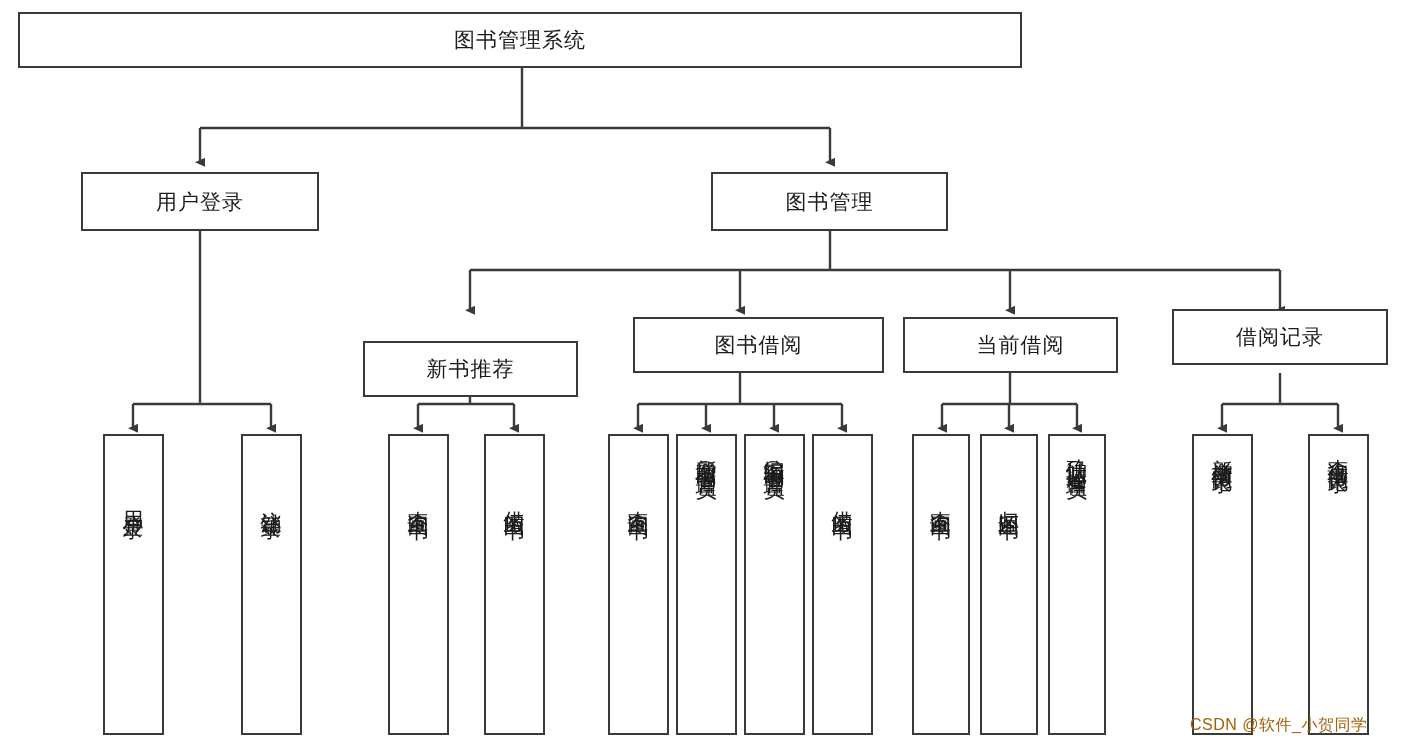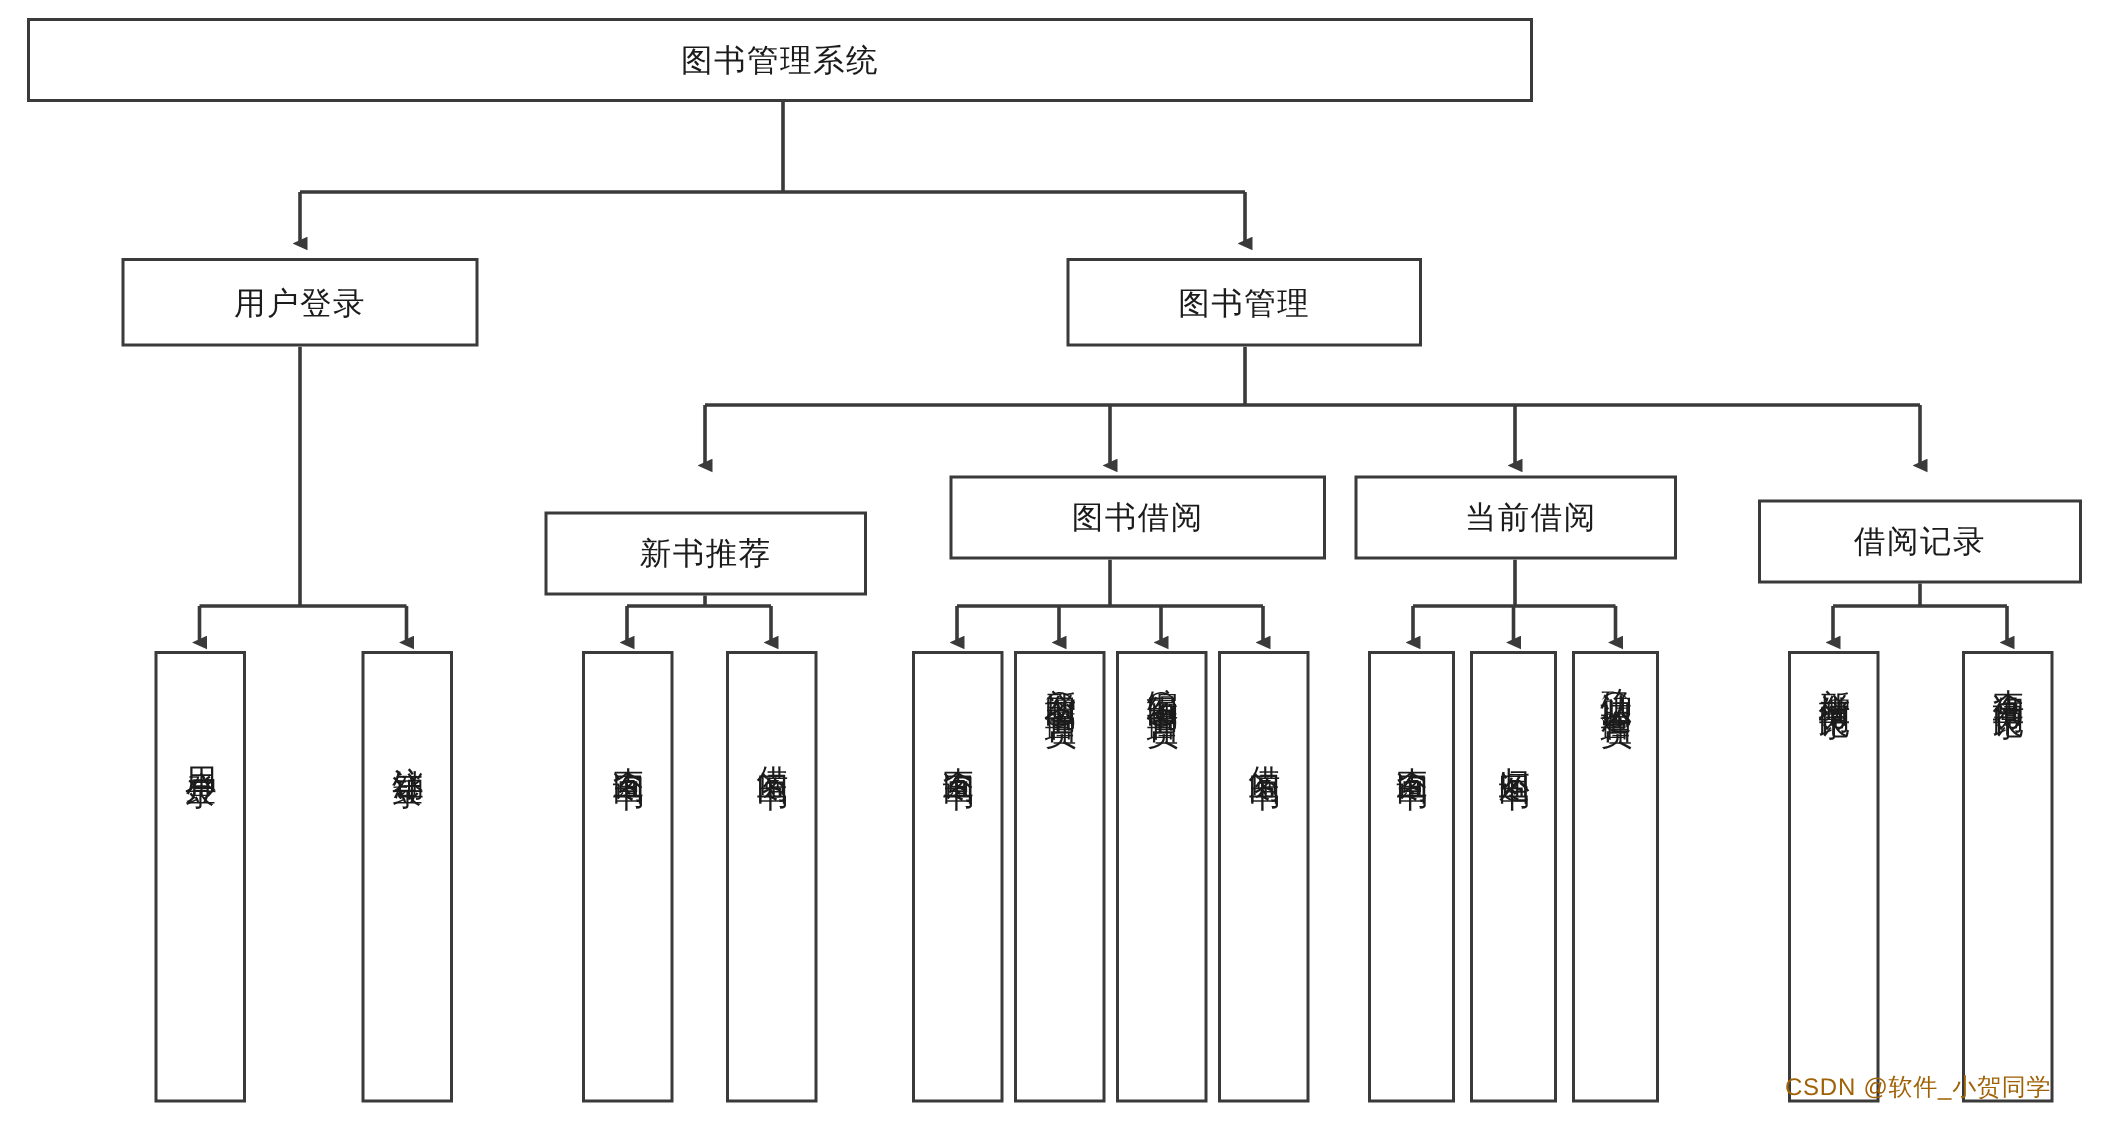--- a/index.html
+++ b/index.html
@@ -130,21 +130,21 @@
 
   <div class="node h" style="left:363px; top:317px; width:215px; height:56px;margin-top:24px;">
     <span>新书推荐</span>
   </div>
   <div class="node h" style="left:633px; top:317px; width:251px; height:56px;">
     <span>图书借阅</span>
   </div>
   <div class="node h" style="left:903px; top:317px; width:215px; height:56px;padding-left:20px;">
     <span>当前借阅</span>
   </div>
-  <div class="node h" style="left:1172px; top:333px; width:216px; height:56px;">
+  <div class="node h" style="left:1172px; top:309px; width:216px; height:56px;">
     <span>借阅记录</span>
   </div>
 
   <div class="node v mid" style="left:103px; top:434px; width:61px; height:301px;">
     <span class="vtext">用户登录</span>
   </div>
   <div class="node v mid" style="left:241px; top:434px; width:61px; height:301px;">
     <span class="vtext">注销登录</span>
   </div>
 

